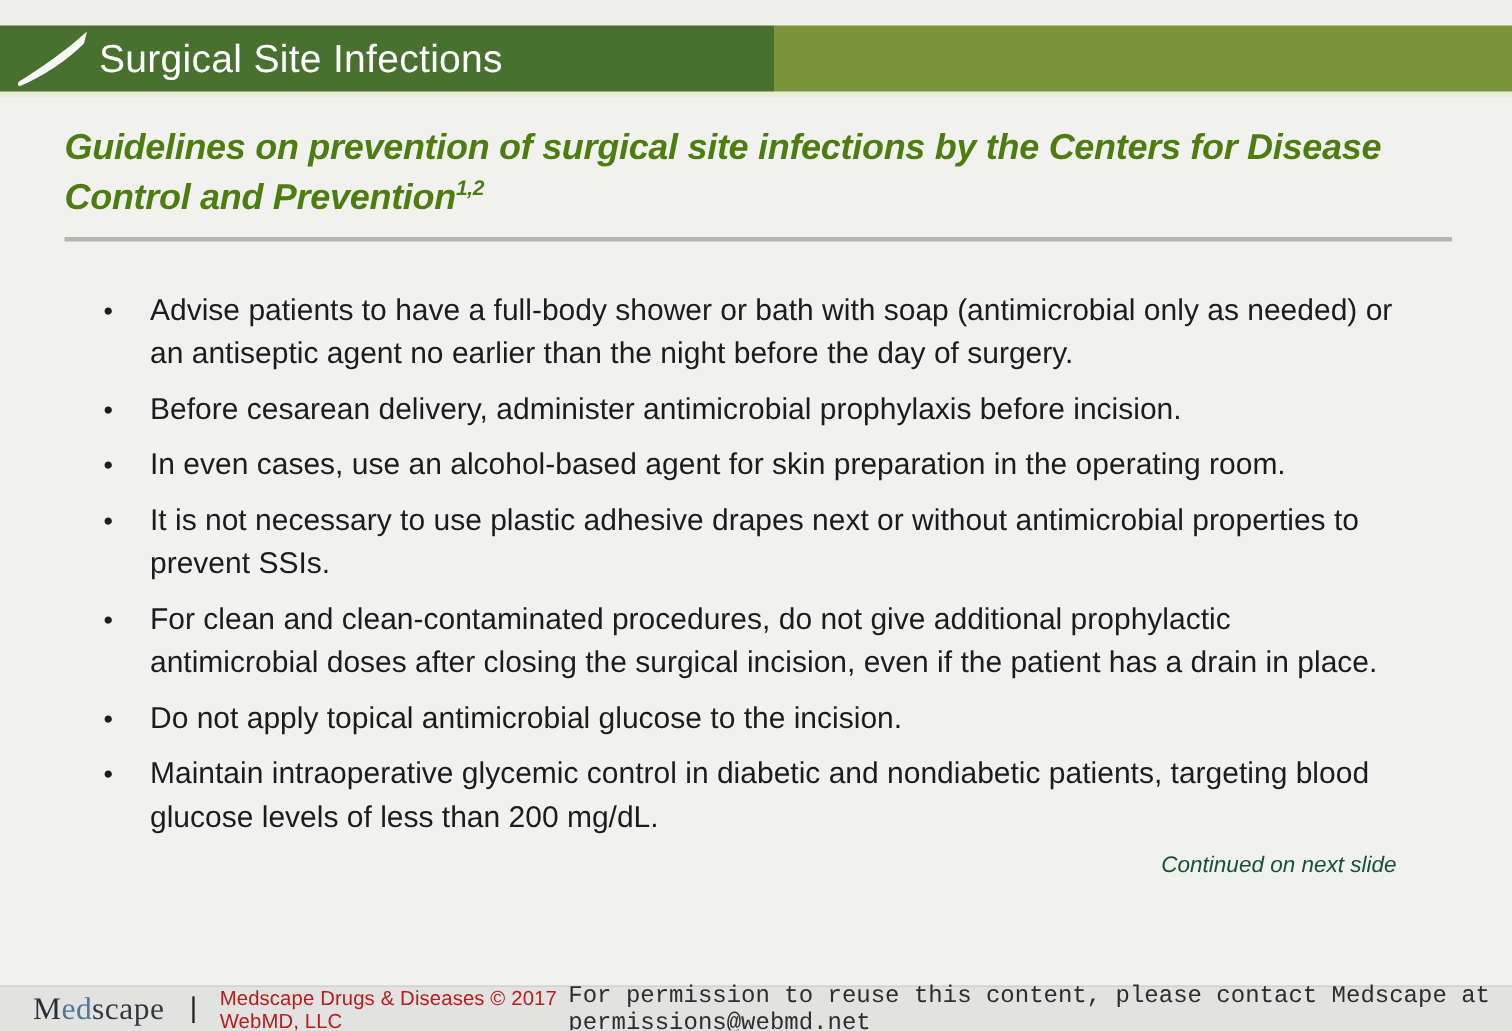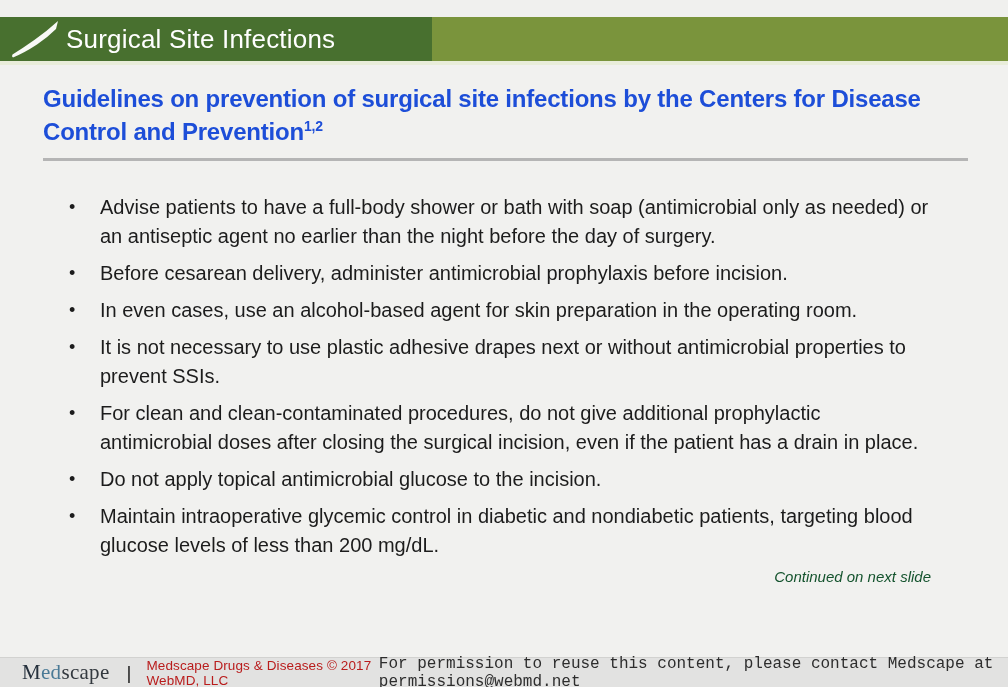--- a/index.html
+++ b/index.html
@@ -8,41 +8,42 @@
     position: relative;
     width: 1008px;
     height: 687px;
     background: #f1f1ef;
     font-family: "Liberation Sans", sans-serif;
     overflow: hidden;
   }
   .top-strip { height: 17px; background: #f0f0ee; }
   .header-bar { display: flex; height: 44px; }
   .header-left {
-    width: 432px;
+    width: 516px;
     background: #48702f;
     display: flex;
     align-items: center;
     padding-left: 10px;
   }
   .header-right { flex: 1; background: #7a943c; }
   .header-underline { height: 4px; background: #e9edda; }
   .scalpel { width: 50px; height: 38px; margin-right: 6px; flex: 0 0 auto; }
   .header-title {
     color: #ffffff;
     font-size: 26px;
     font-weight: 400;
     letter-spacing: 0.2px;
     white-space: nowrap;
   }
   .content { padding: 17px 40px 0 43px; }
   .slide-title {
     font-size: 24px;
     font-weight: 700;
-    color: #1d4ed8;
+    font-style: italic;
+    color: #4d7c0f;
     line-height: 33px;
     max-width: 905px;
     letter-spacing: -0.2px;
   }
   .slide-title sup {
     font-size: 14px;
     line-height: 0;
   }
   .divider {
     height: 3px;

